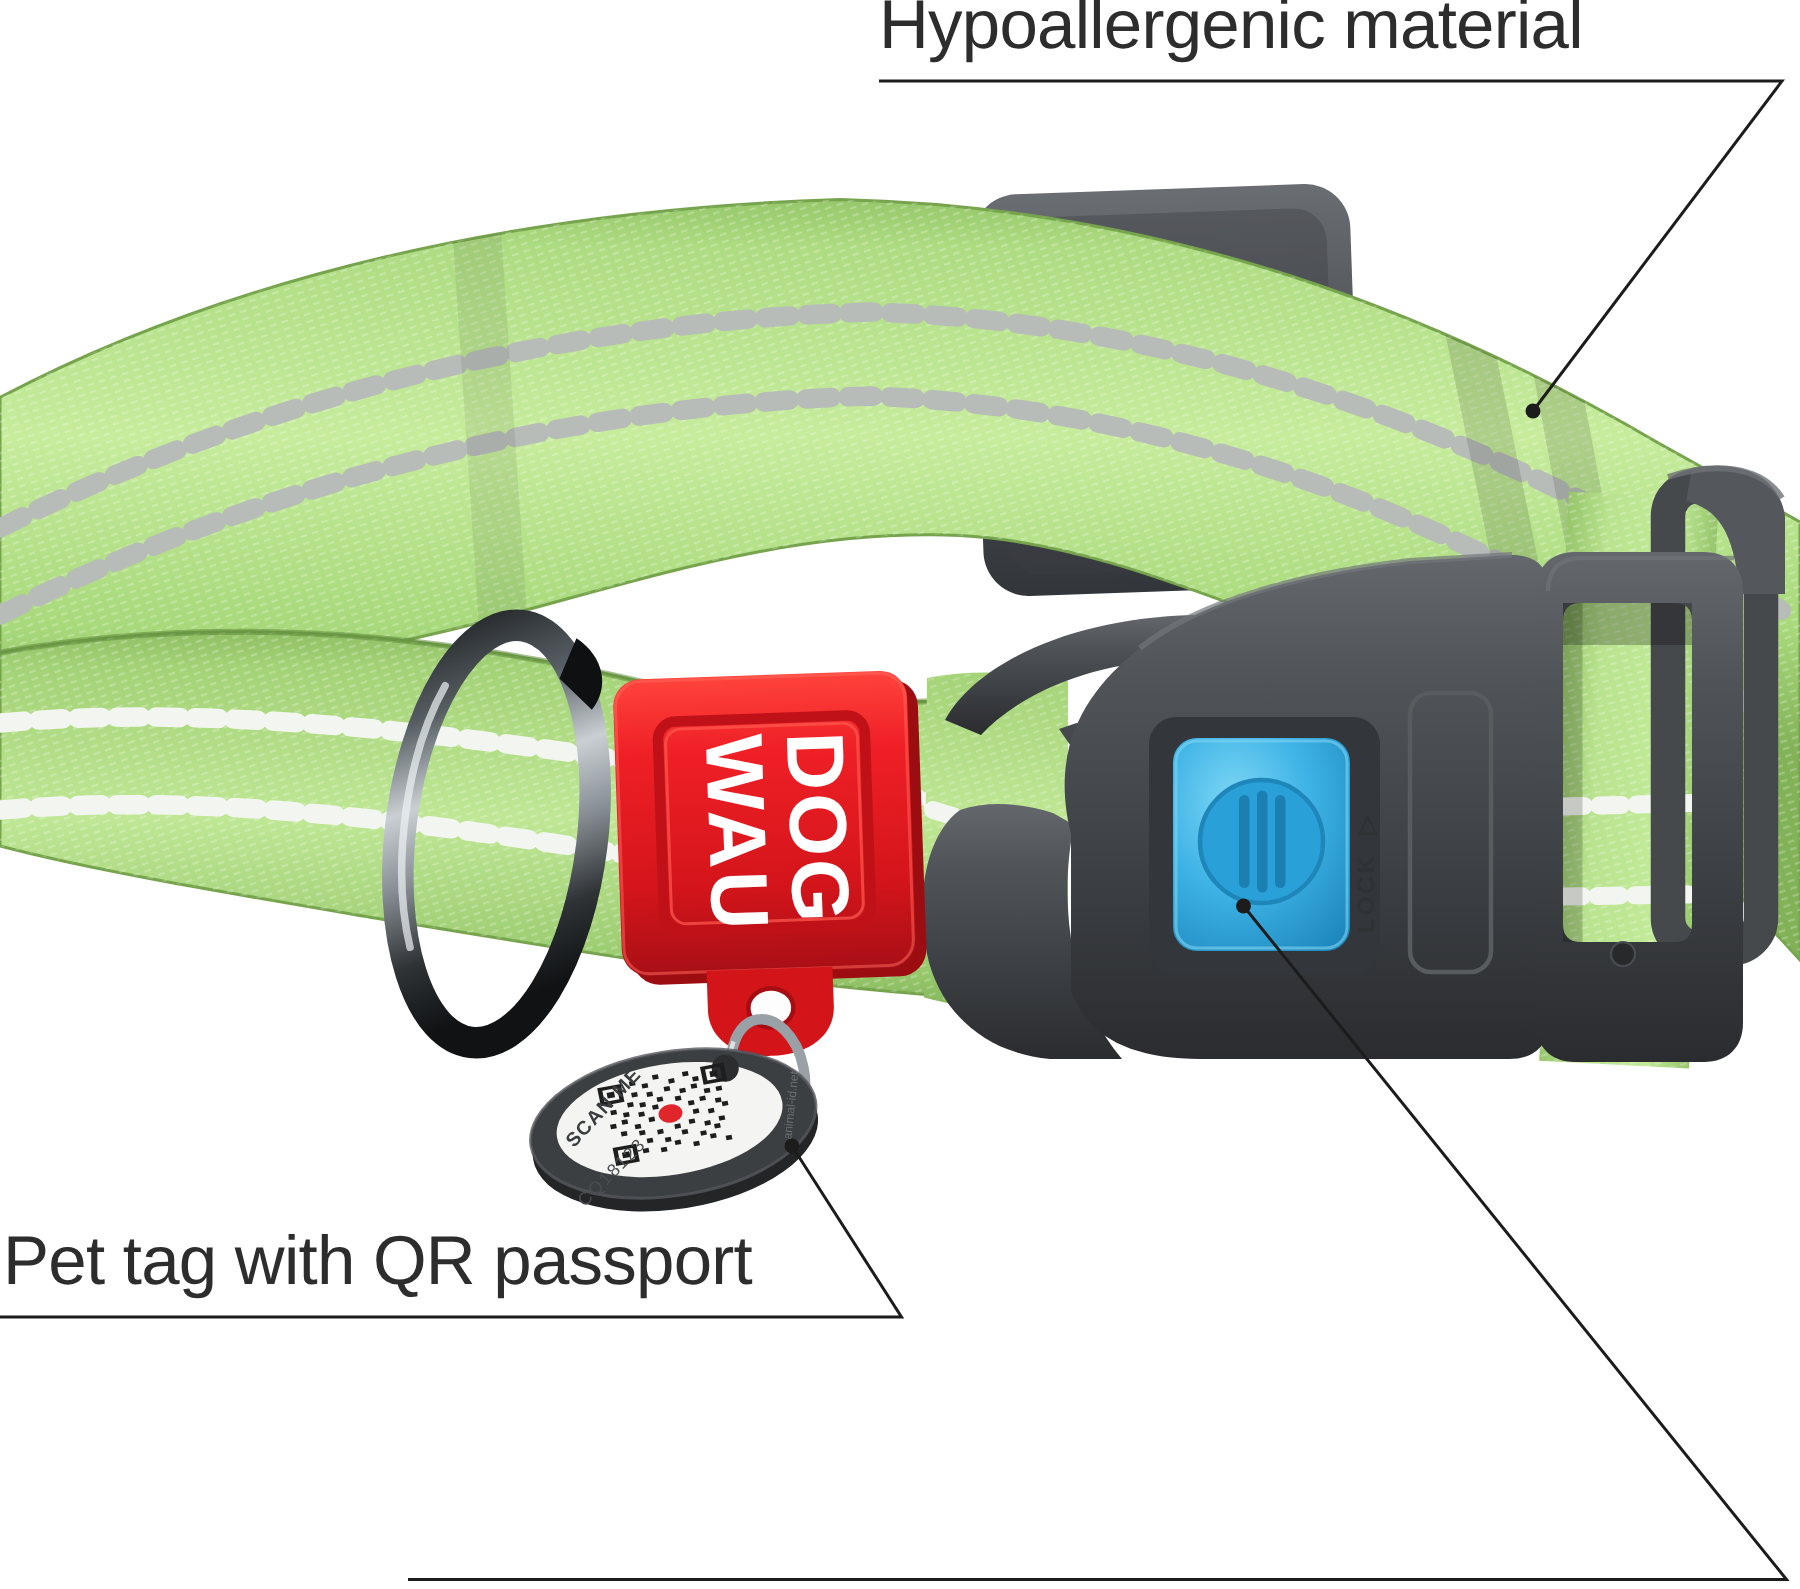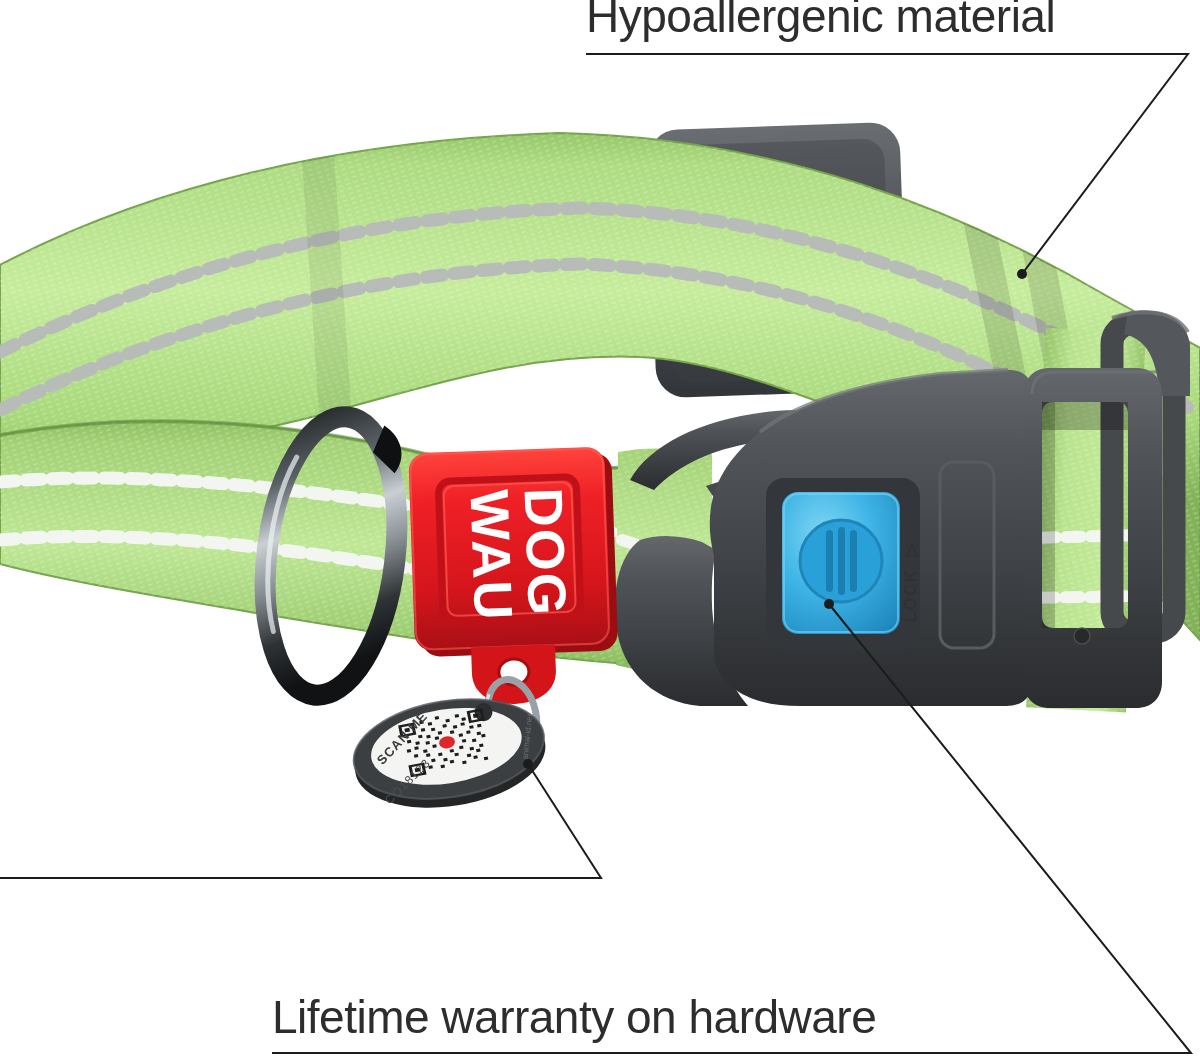--- a/index.html
+++ b/index.html
@@ -214,14 +214,14 @@
       <path d="M272,1053 L1191,1053 L829,604"></path>
     </g>
     <g fill="#1c1c1c">
       <circle cx="1022" cy="274" r="5"></circle>
       <circle cx="528" cy="764" r="5"></circle>
       <circle cx="829" cy="604" r="5"></circle>
     </g>
   </svg>
 
   <div class="label" style="left:586px; top:-10px;">Hypoallergenic material</div>
-  <div class="label" style="left:272px; top:991px;">Lifetime warranty on hardware</div>
+  <div class="label" style="left:2px; top:814px;">Pet tag with QR passport</div>
 </div>
 
 </body></html>

